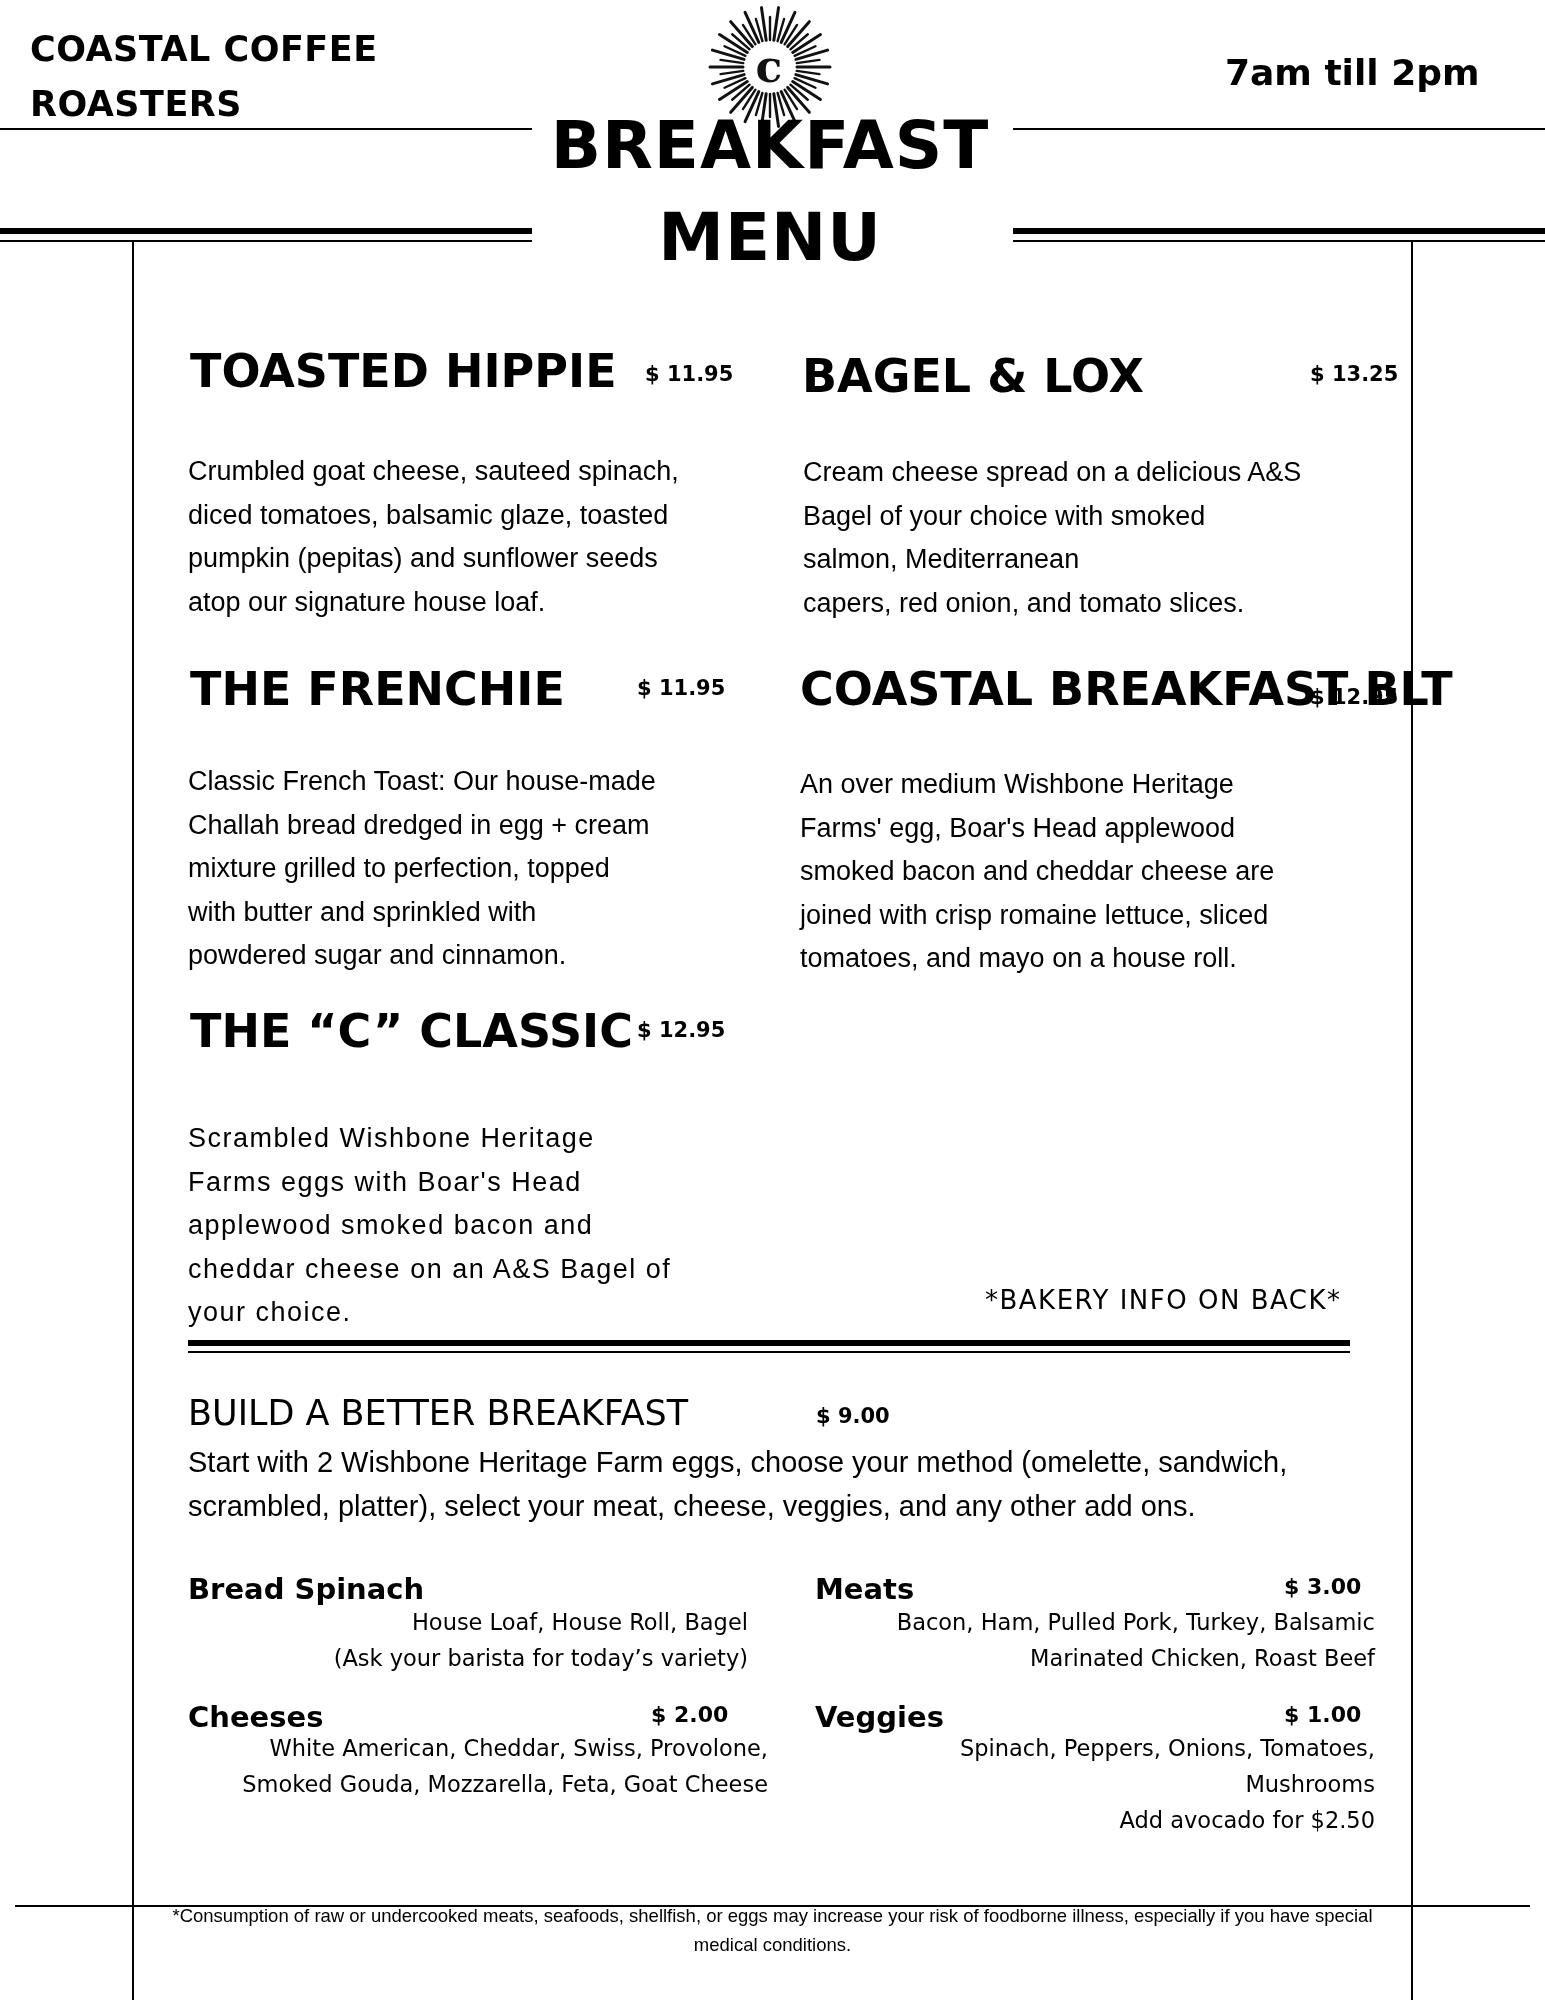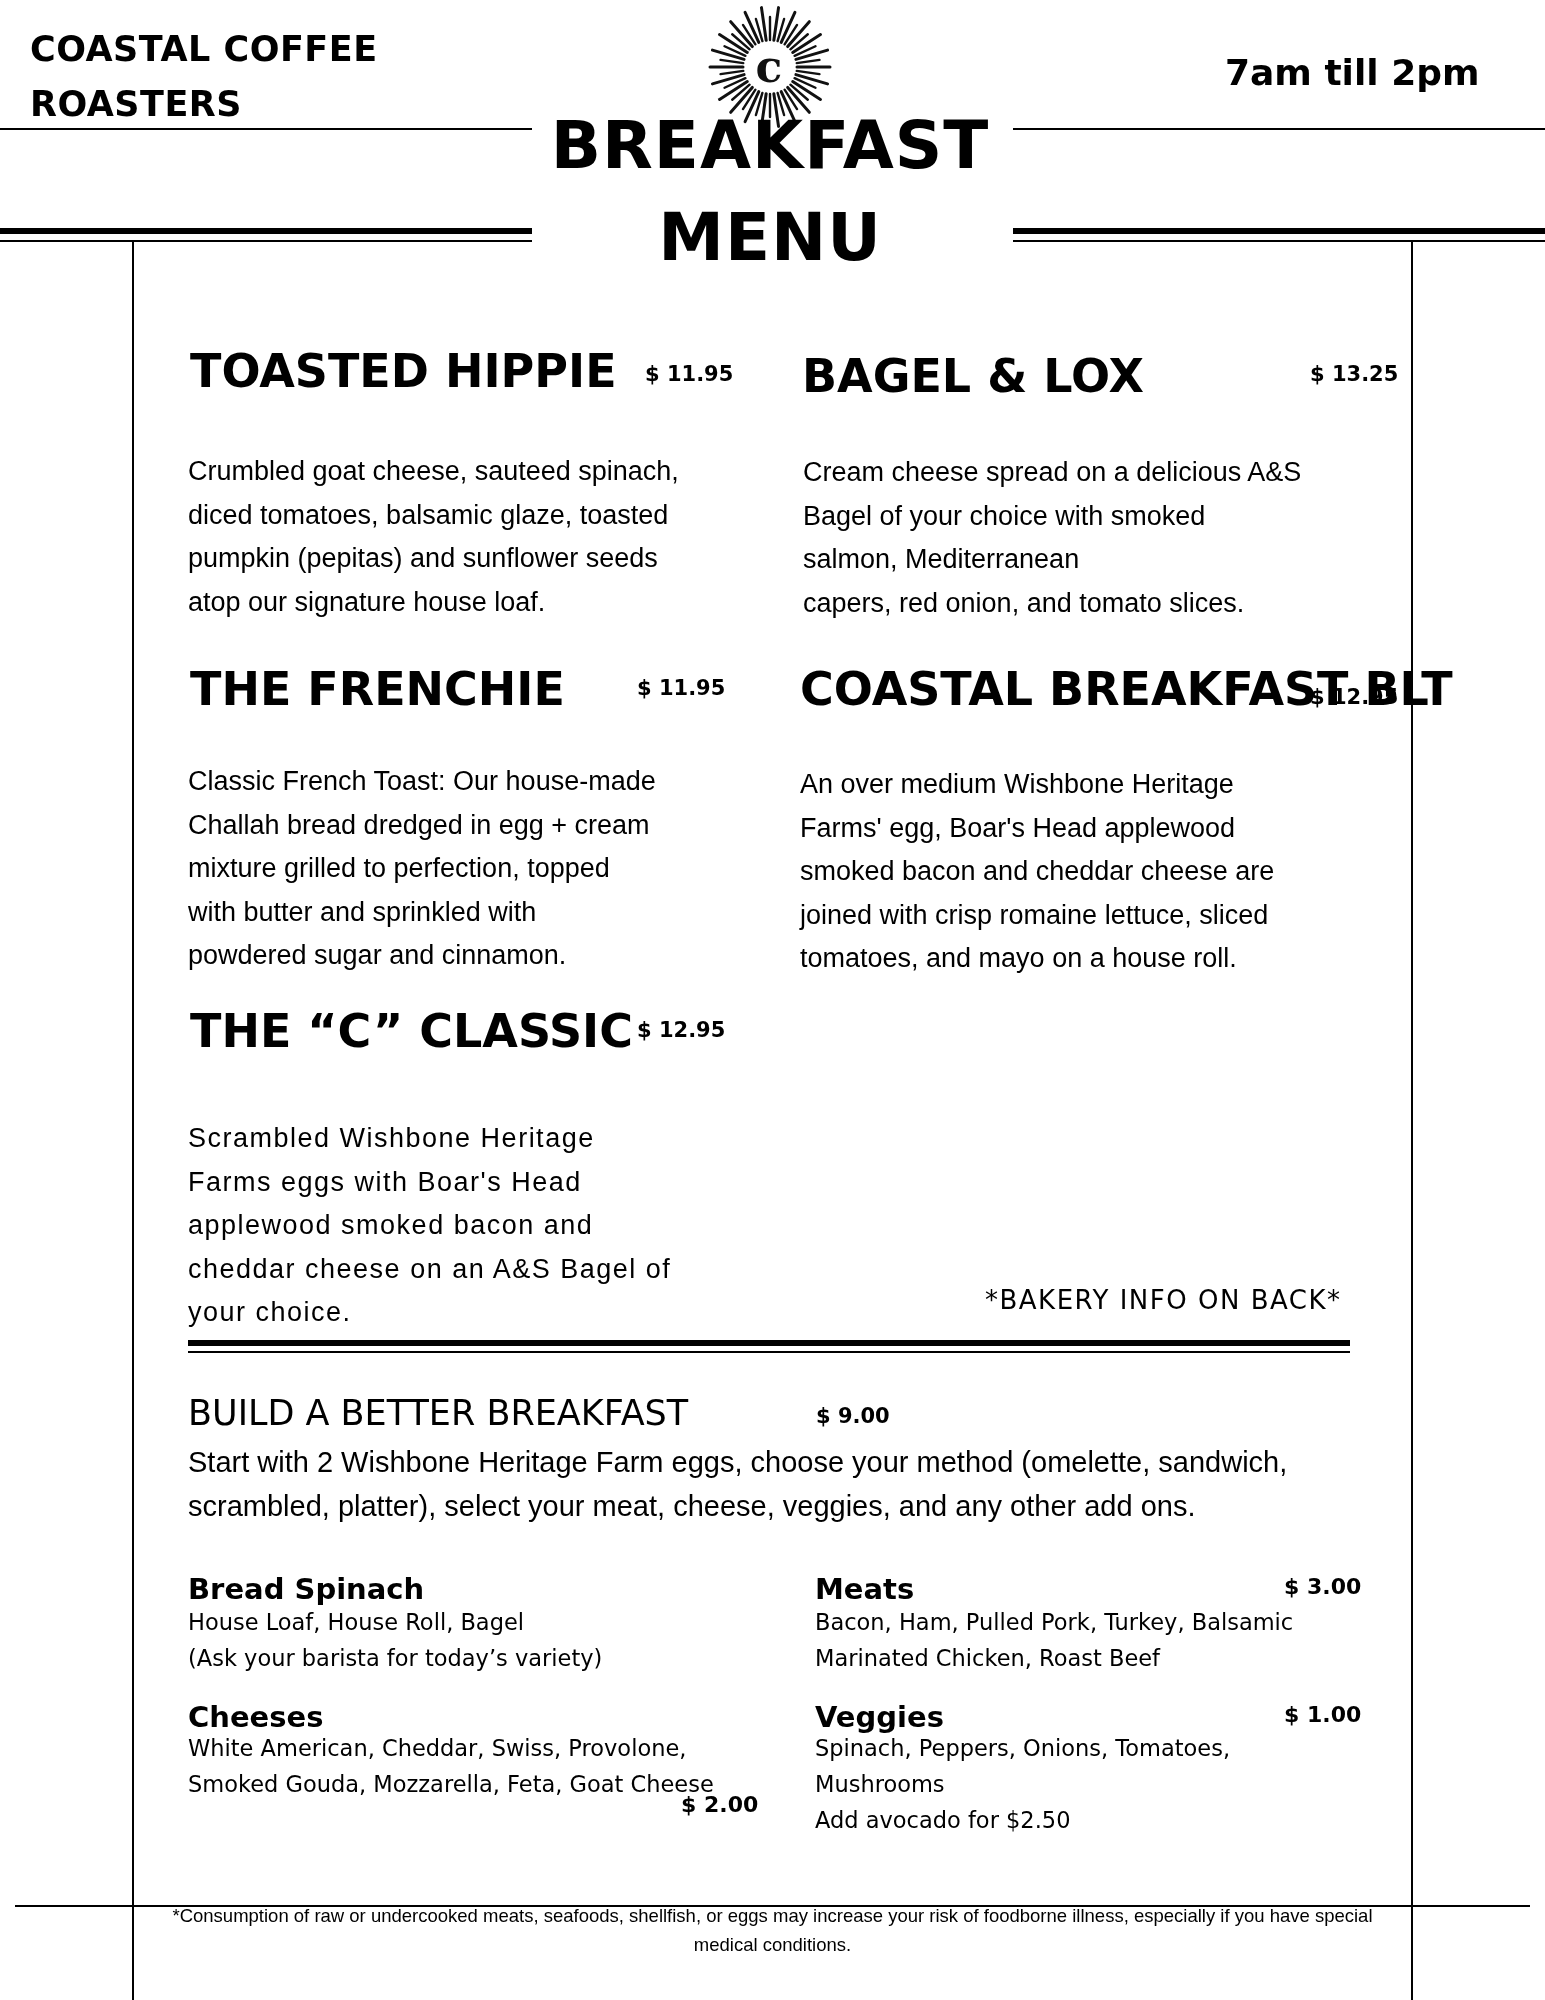--- a/index.html
+++ b/index.html
@@ -20,21 +20,21 @@
   .item-desc.wide { letter-spacing: 1.5px; }
 
   .bakery { left: 985px; top: 1285px; font-family: "DejaVu Sans", sans-serif; font-size: 26px; letter-spacing: 1.5px; }
 
   .bbb-title { left: 188px; top: 1393px; font-family: "DejaVu Sans", sans-serif; font-weight: normal; font-size: 35px; white-space: nowrap; }
   .bbb-price { left: 816px; top: 1404px; font-family: "DejaVu Sans", sans-serif; font-weight: bold; font-size: 21px; }
   .bbb-desc { left: 188px; top: 1441px; width: 1200px; font-family: "Liberation Sans", sans-serif; font-size: 29px; line-height: 43.5px; white-space: pre-line; }
 
   .addon-title { font-family: "DejaVu Sans", sans-serif; font-weight: bold; font-size: 29px; white-space: nowrap; }
   .addon-price { font-family: "DejaVu Sans", sans-serif; font-weight: bold; font-size: 22px; white-space: nowrap; }
-  .addon-desc { font-family: "DejaVu Sans", sans-serif; font-size: 22.5px; line-height: 36px; white-space: pre-line; }
+  .addon-desc { font-family: "DejaVu Sans", sans-serif; font-size: 22.5px; line-height: 36px; white-space: pre-line; text-align: right; }
 
   .disclaimer { left: 140px; top: 1901px; width: 1265px; text-align: center; font-family: "Liberation Sans", sans-serif; font-size: 18.5px; line-height: 29px; }
 </style>
 </head>
 <body>
 
 <div class="abs brand">
   <div>COASTAL COFFEE</div>
   <div>ROASTERS</div>
 </div>
@@ -170,21 +170,21 @@
 <div class="abs addon-title" style="left:188px;top:1572px;">Bread Spinach</div>
 <div class="abs addon-desc" style="left:188px;top:1604px;width:560px;">House Loaf, House Roll, Bagel
 (Ask your barista for today’s variety)</div>
 
 <div class="abs addon-title" style="left:815px;top:1572px;">Meats</div>
 <div class="abs addon-price" style="left:1284px;top:1574px;">$ 3.00</div>
 <div class="abs addon-desc" style="left:815px;top:1604px;width:560px;">Bacon, Ham, Pulled Pork, Turkey, Balsamic
 Marinated Chicken, Roast Beef</div>
 
 <div class="abs addon-title" style="left:188px;top:1700px;">Cheeses</div>
-<div class="abs addon-price" style="left:651px;top:1792px;margin-left:30px;">$ 2.00</div>
+<div class="abs addon-price" style="left:651px;top:1702px;">$ 2.00</div>
 <div class="abs addon-desc" style="left:188px;top:1730px;width:580px;">White American, Cheddar, Swiss, Provolone,
 Smoked Gouda, Mozzarella, Feta, Goat Cheese</div>
 
 <div class="abs addon-title" style="left:815px;top:1700px;">Veggies</div>
 <div class="abs addon-price" style="left:1284px;top:1702px;">$ 1.00</div>
 <div class="abs addon-desc" style="left:815px;top:1730px;width:560px;">Spinach, Peppers, Onions, Tomatoes,
 Mushrooms
 Add avocado for $2.50</div>
 
 <div class="hline" style="left:15px;top:1905px;width:1515px;height:2px;"></div>

